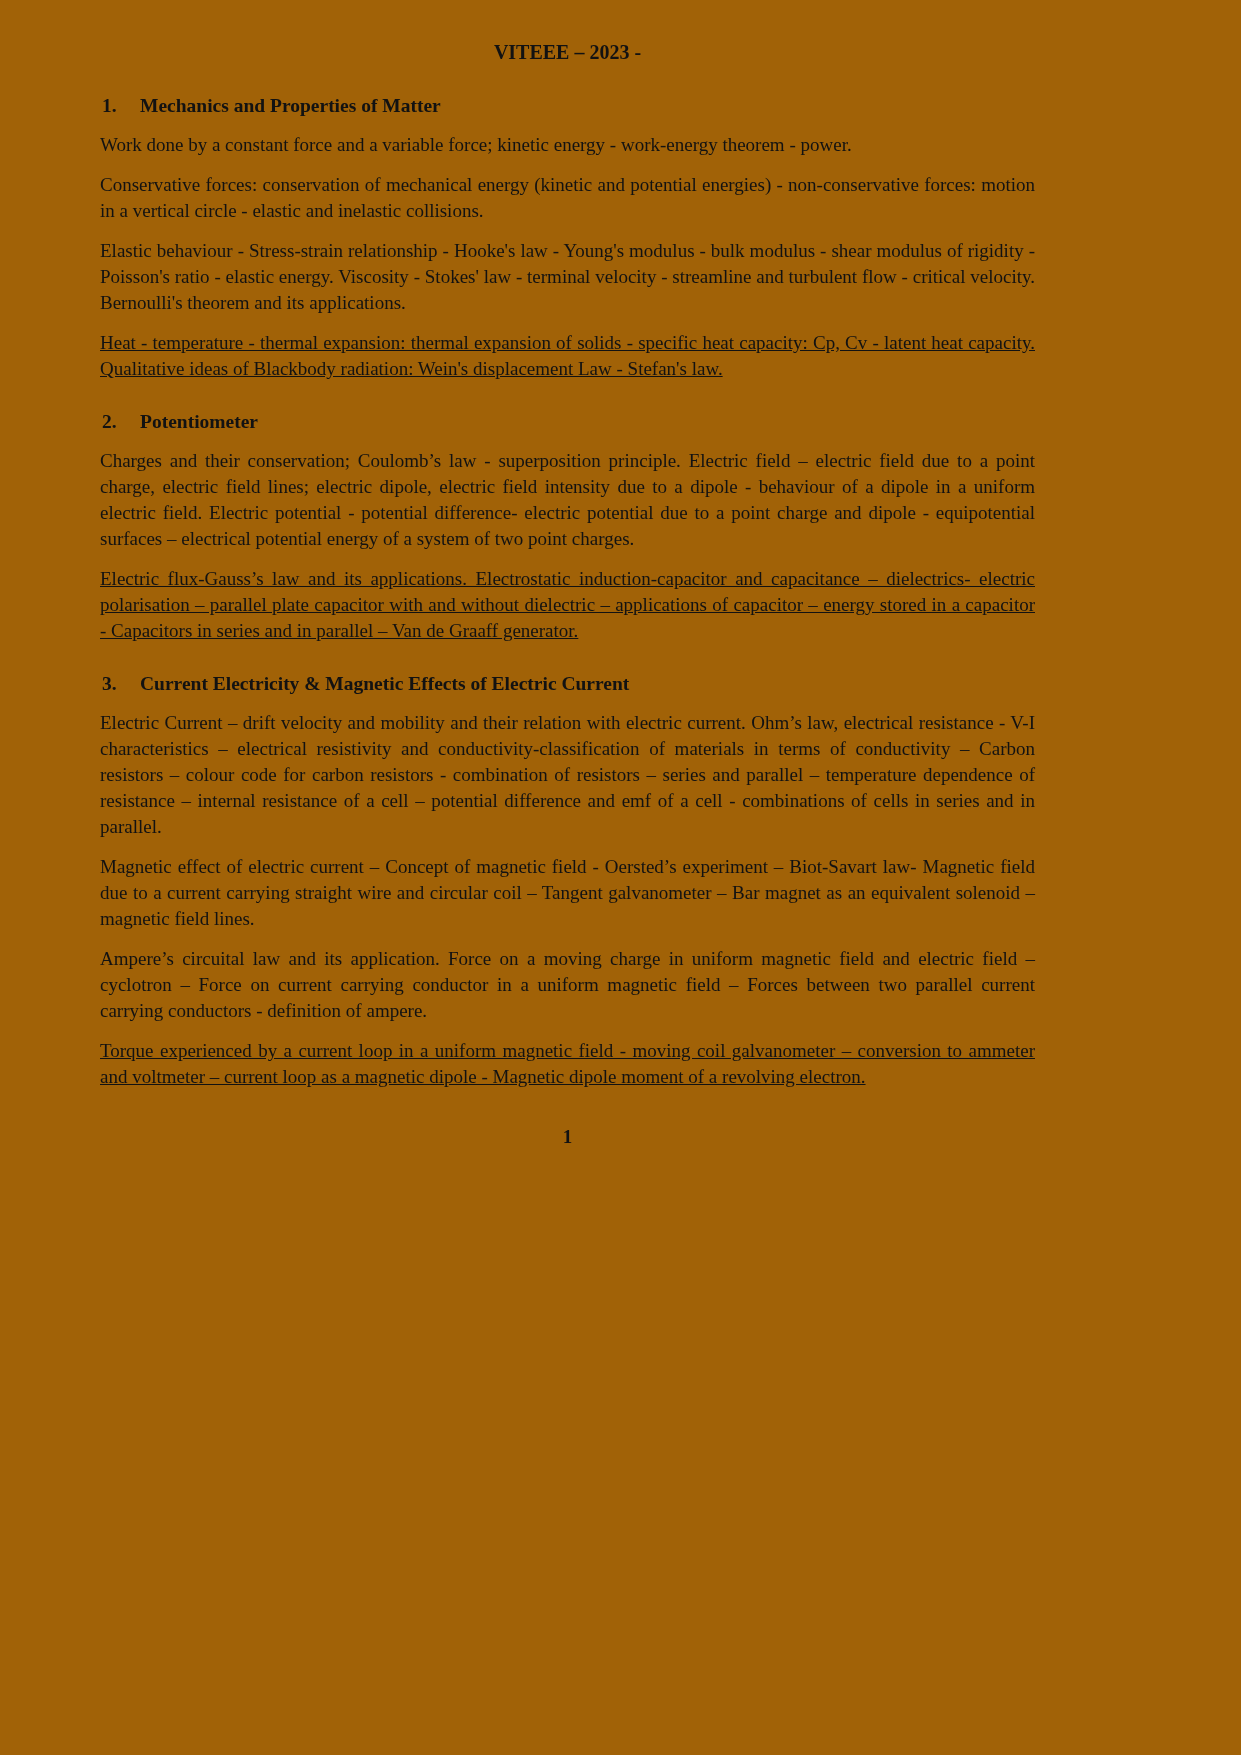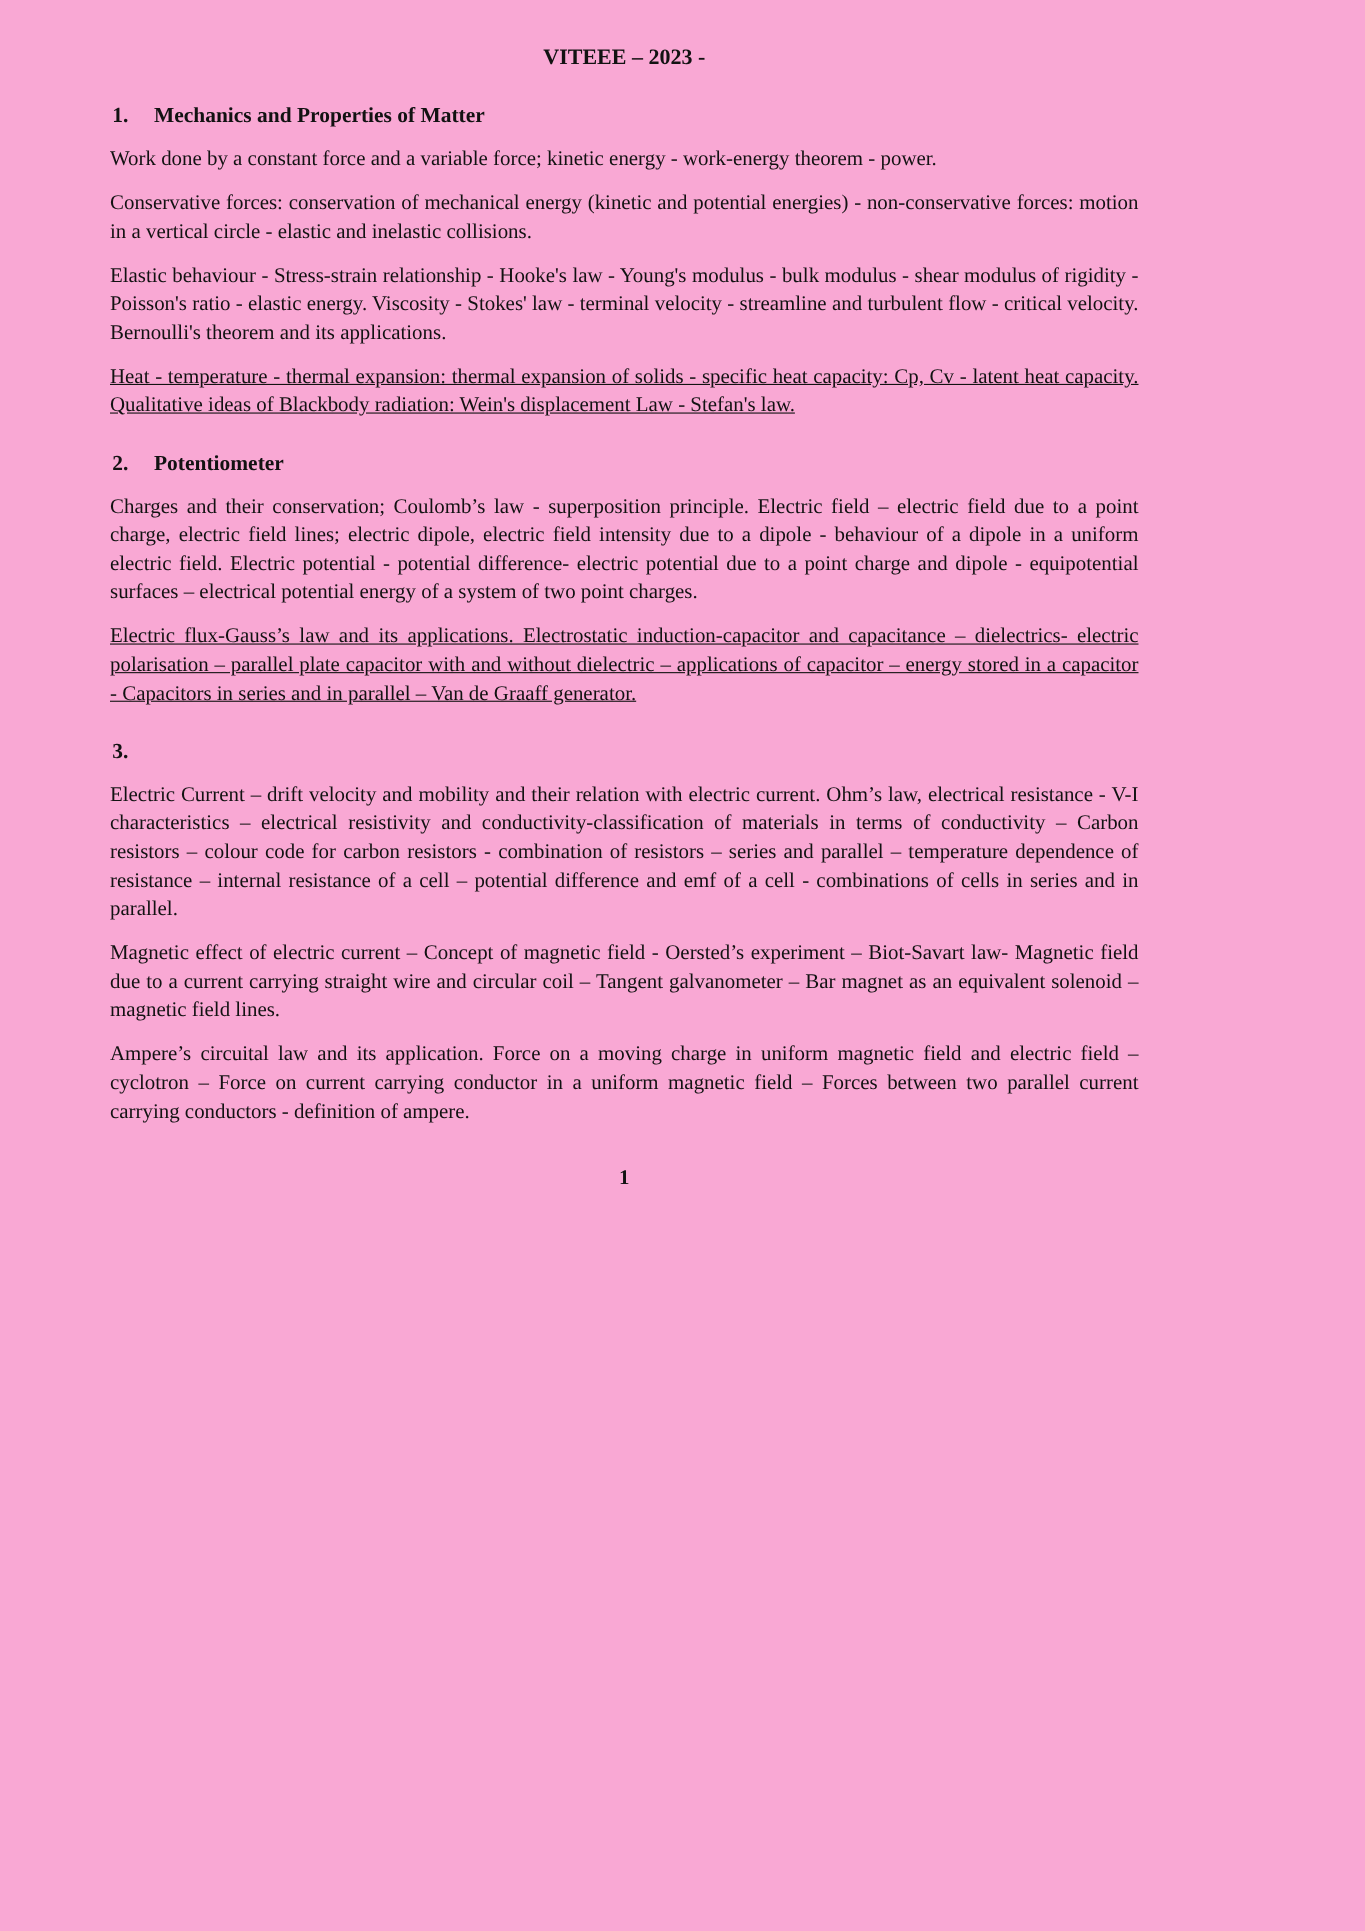--- a/index.html
+++ b/index.html
@@ -5,21 +5,21 @@
   html, body {
     margin: 0;
     padding: 0;
     background: #ffffff;
   }
   .page {
     position: relative;
     width: 1241px;
     height: 1755px;
     box-sizing: border-box;
-    background: #f9a8d4;
+    background: #a16207;
     padding: 38px 206px 0 100px;
     font-family: "Liberation Serif", serif;
     font-size: 19px;
     line-height: 26px;
     color: #121212;
     overflow: hidden;
   }
   .doc-title {
     text-align: center;
     font-weight: bold;
@@ -80,21 +80,23 @@
       <span class="heading-number">2.</span>
       <span class="heading-text">Potentiometer</span>
     </div>
     <p class="para">Charges and their conservation; Coulomb’s law - superposition principle. Electric field – electric field due to a point charge, electric field lines; electric dipole, electric field intensity due to a dipole - behaviour of a dipole in a uniform electric field. Electric potential - potential difference- electric potential due to a point charge and dipole - equipotential surfaces – electrical potential energy of a system of two point charges.</p>
     <p class="para last-in-section">Electric flux-Gauss’s law and its applications. Electrostatic induction-capacitor and capacitance – dielectrics- electric polarisation – parallel plate capacitor with and without dielectric – applications of capacitor – energy stored in a capacitor - Capacitors in series and in parallel – Van de Graaff generator.</p>
   </div>
 
   <div class="section">
     <div class="section-heading">
       <span class="heading-number">3.</span>
+      <span class="heading-text">Current Electricity &amp; Magnetic Effects of Electric Current</span>
     </div>
     <p class="para">Electric Current – drift velocity and mobility and their relation with electric current. Ohm’s law, electrical resistance - V-I characteristics – electrical resistivity and conductivity-classification of materials in terms of conductivity – Carbon resistors – colour code for carbon resistors - combination of resistors – series and parallel – temperature dependence of resistance – internal resistance of a cell – potential difference and emf of a cell - combinations of cells in series and in parallel.</p>
     <p class="para">Magnetic effect of electric current – Concept of magnetic field - Oersted’s experiment – Biot-Savart law- Magnetic field due to a current carrying straight wire and circular coil – Tangent galvanometer – Bar magnet as an equivalent solenoid – magnetic field lines.</p>
     <p class="para">Ampere’s circuital law and its application. Force on a moving charge in uniform magnetic field and electric field – cyclotron – Force on current carrying conductor in a uniform magnetic field – Forces between two parallel current carrying conductors - definition of ampere.</p>
+    <p class="para last-in-section">Torque experienced by a current loop in a uniform magnetic field - moving coil galvanometer – conversion to ammeter and voltmeter – current loop as a magnetic dipole - Magnetic dipole moment of a revolving electron.</p>
   </div>
 
   <div class="page-number">1</div>
 
 </div>
 
 </body></html>

